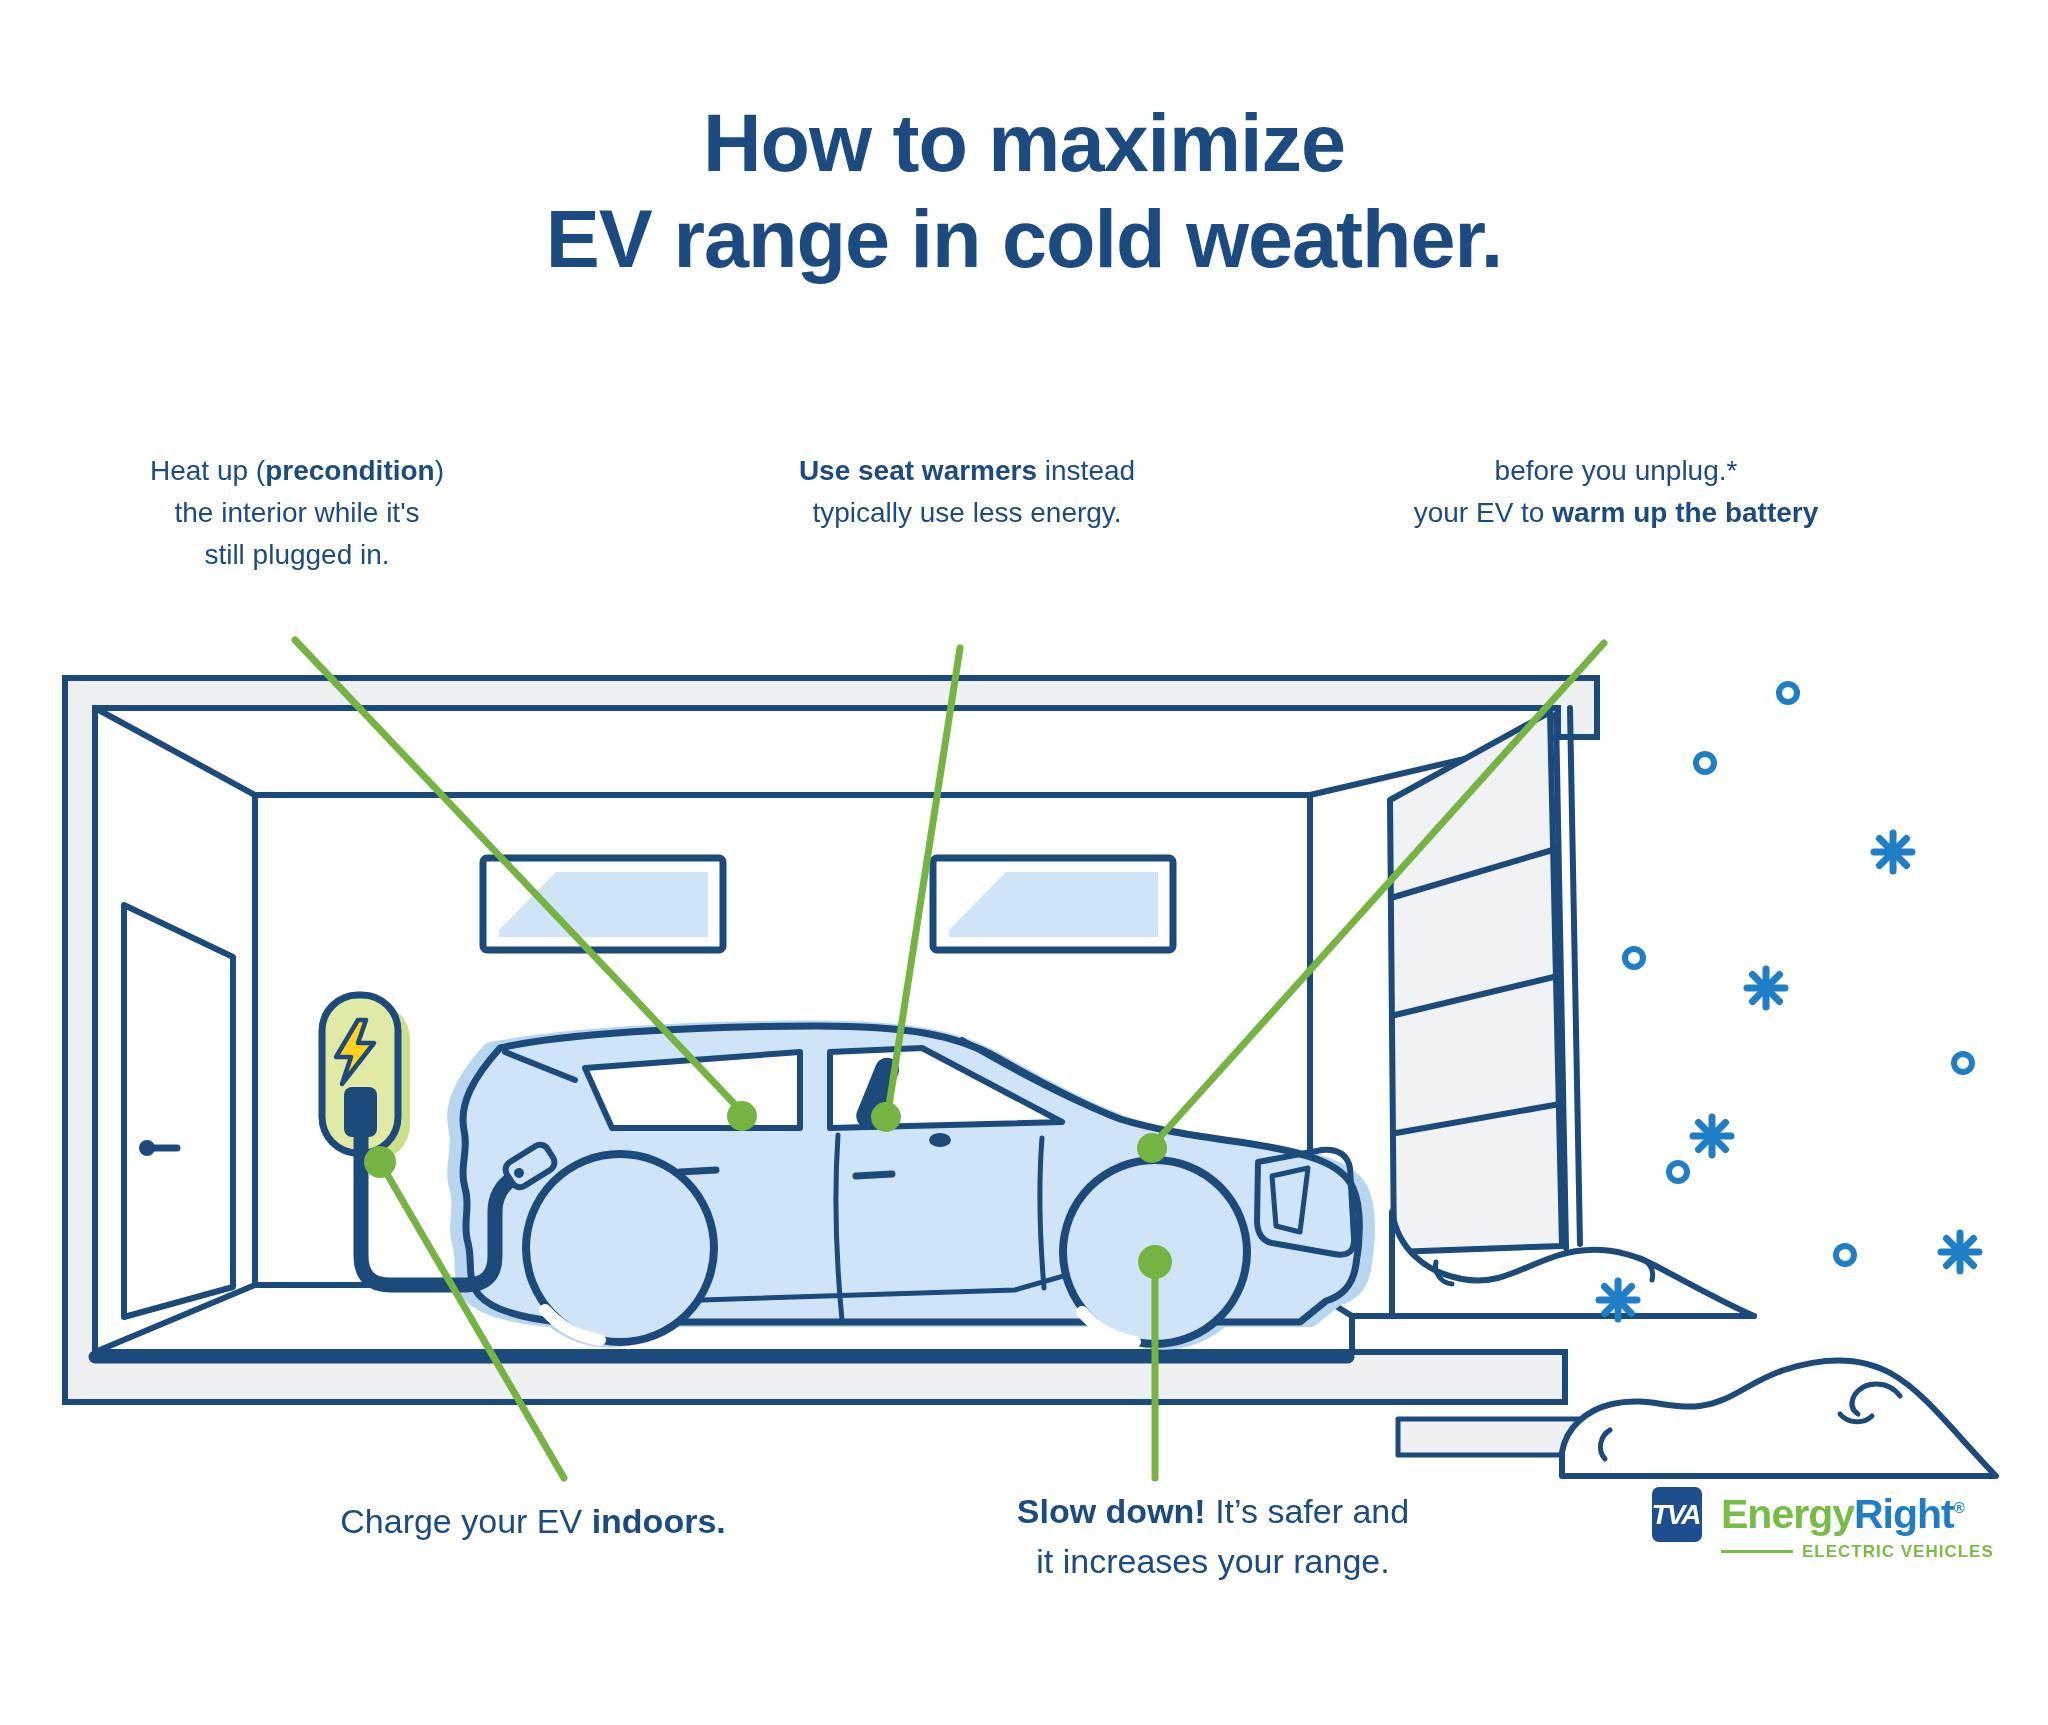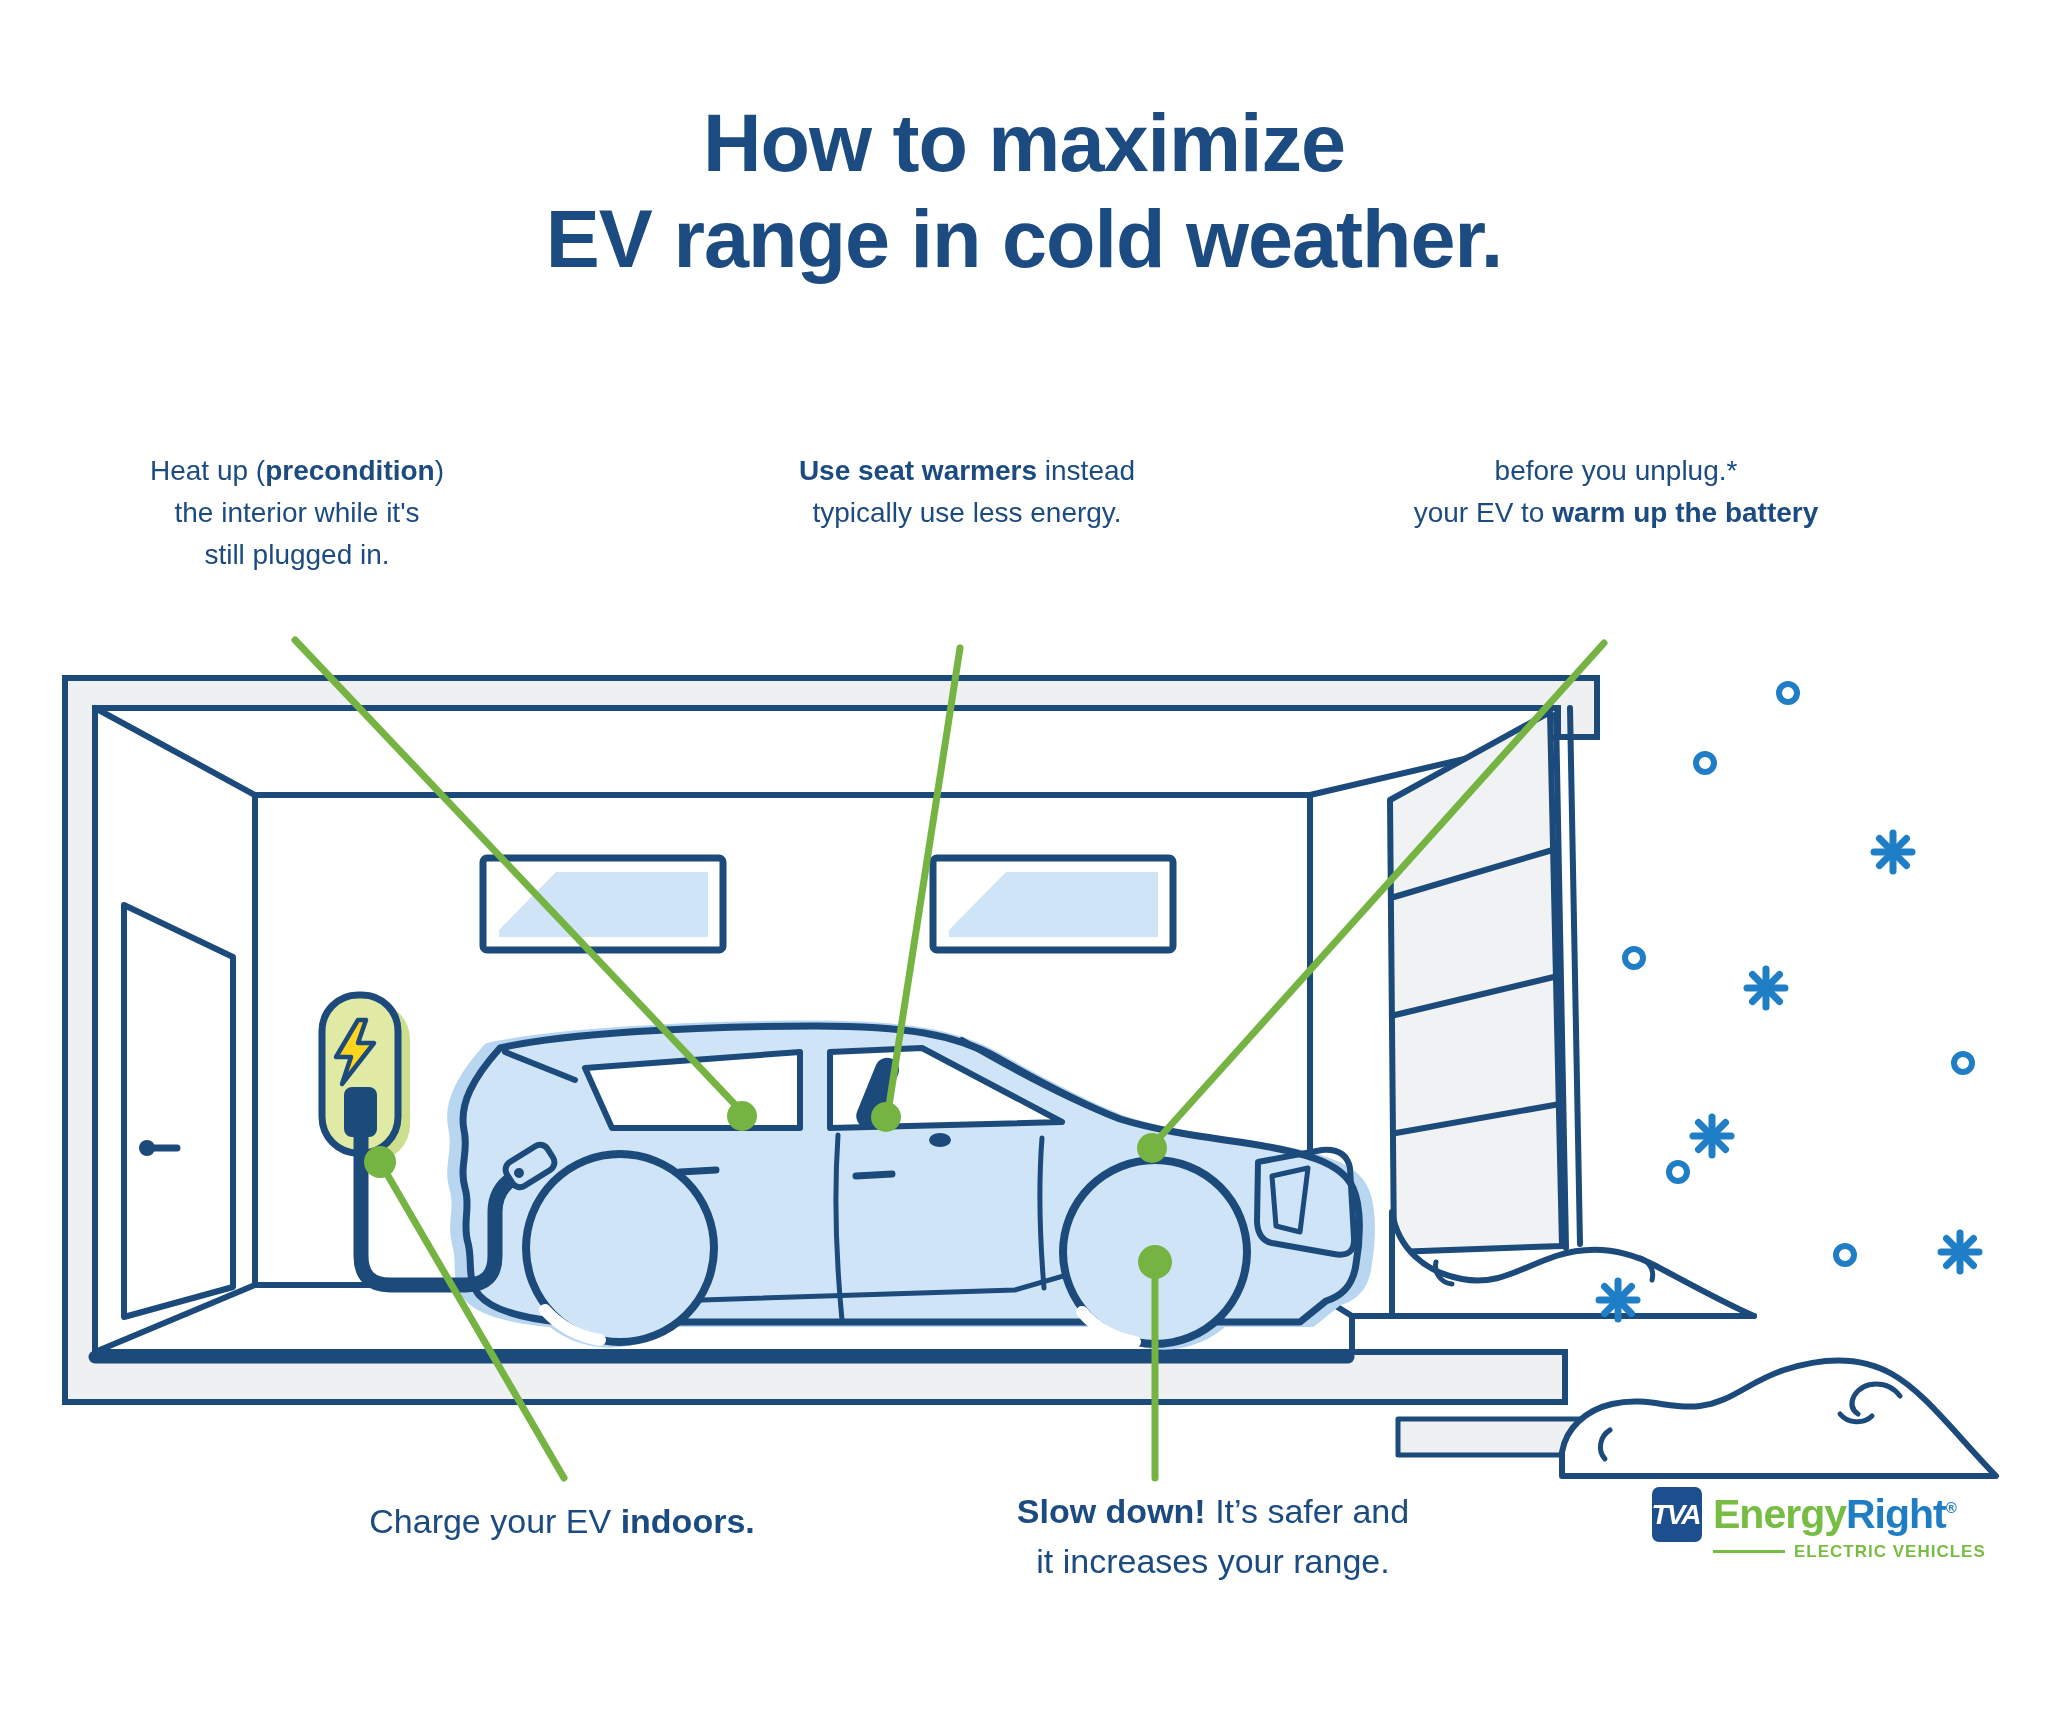--- a/index.html
+++ b/index.html
@@ -18,21 +18,21 @@
   .title{
     position:absolute;top:95px;left:0;width:100%;text-align:center;
     font-weight:700;font-size:81px;line-height:96px;letter-spacing:-1px;
   }
   .callout{
     position:absolute;transform:translateX(-50%);text-align:center;
     font-size:28px;line-height:42px;white-space:nowrap;
   }
   .callout.bottom{font-size:34px;line-height:50px;}
   .b{font-weight:700;}
-  .logo{position:absolute;left:1652px;top:1487px;display:flex;align-items:flex-start;gap:11px;}
+  .logo{position:absolute;left:1652px;top:1487px;display:flex;align-items:flex-start;gap:19px;}
   .tva-box{
     width:50px;height:55px;background:var(--tva);border-radius:7px;color:#fff;
     font-weight:700;font-size:28px;font-style:italic;letter-spacing:-2px;
     display:flex;align-items:center;justify-content:center;padding-right:3px;box-sizing:border-box;
   }
   .wordmark{font-size:41px;font-weight:700;line-height:42px;letter-spacing:-1px;}
   .energy{color:var(--logo-green);}
   .right{color:var(--logo-blue);}
   .reg{font-size:15px;vertical-align:super;color:var(--logo-blue);font-weight:700;}
   .logo-sub{display:flex;align-items:center;justify-content:flex-end;gap:9px;margin-top:7px;}
@@ -203,21 +203,21 @@
 <div class="callout" style="left:967px;top:450px">
   <div><span class="b">Use seat warmers</span><span> instead</span></div>
   <div><span>typically use less energy.</span></div>
 </div>
 
 <div class="callout" style="left:1616px;top:450px">
   <div><span>before you unplug.*</span></div>
   <div><span>your EV to </span><span class="b">warm up the battery</span></div>
 </div>
 
-<div class="callout bottom" style="left:562px;top:1496px">
+<div class="callout bottom" style="left:533px;top:1496px">
   <div><span>Charge your EV </span><span class="b">indoors.</span></div>
 </div>
 
 <div class="callout bottom" style="left:1213px;top:1486px">
   <div><span class="b">Slow down!</span><span> It’s safer and</span></div>
   <div><span>it increases your range.</span></div>
 </div>
 
 <div class="logo">
   <div class="tva-box">TVA</div>

